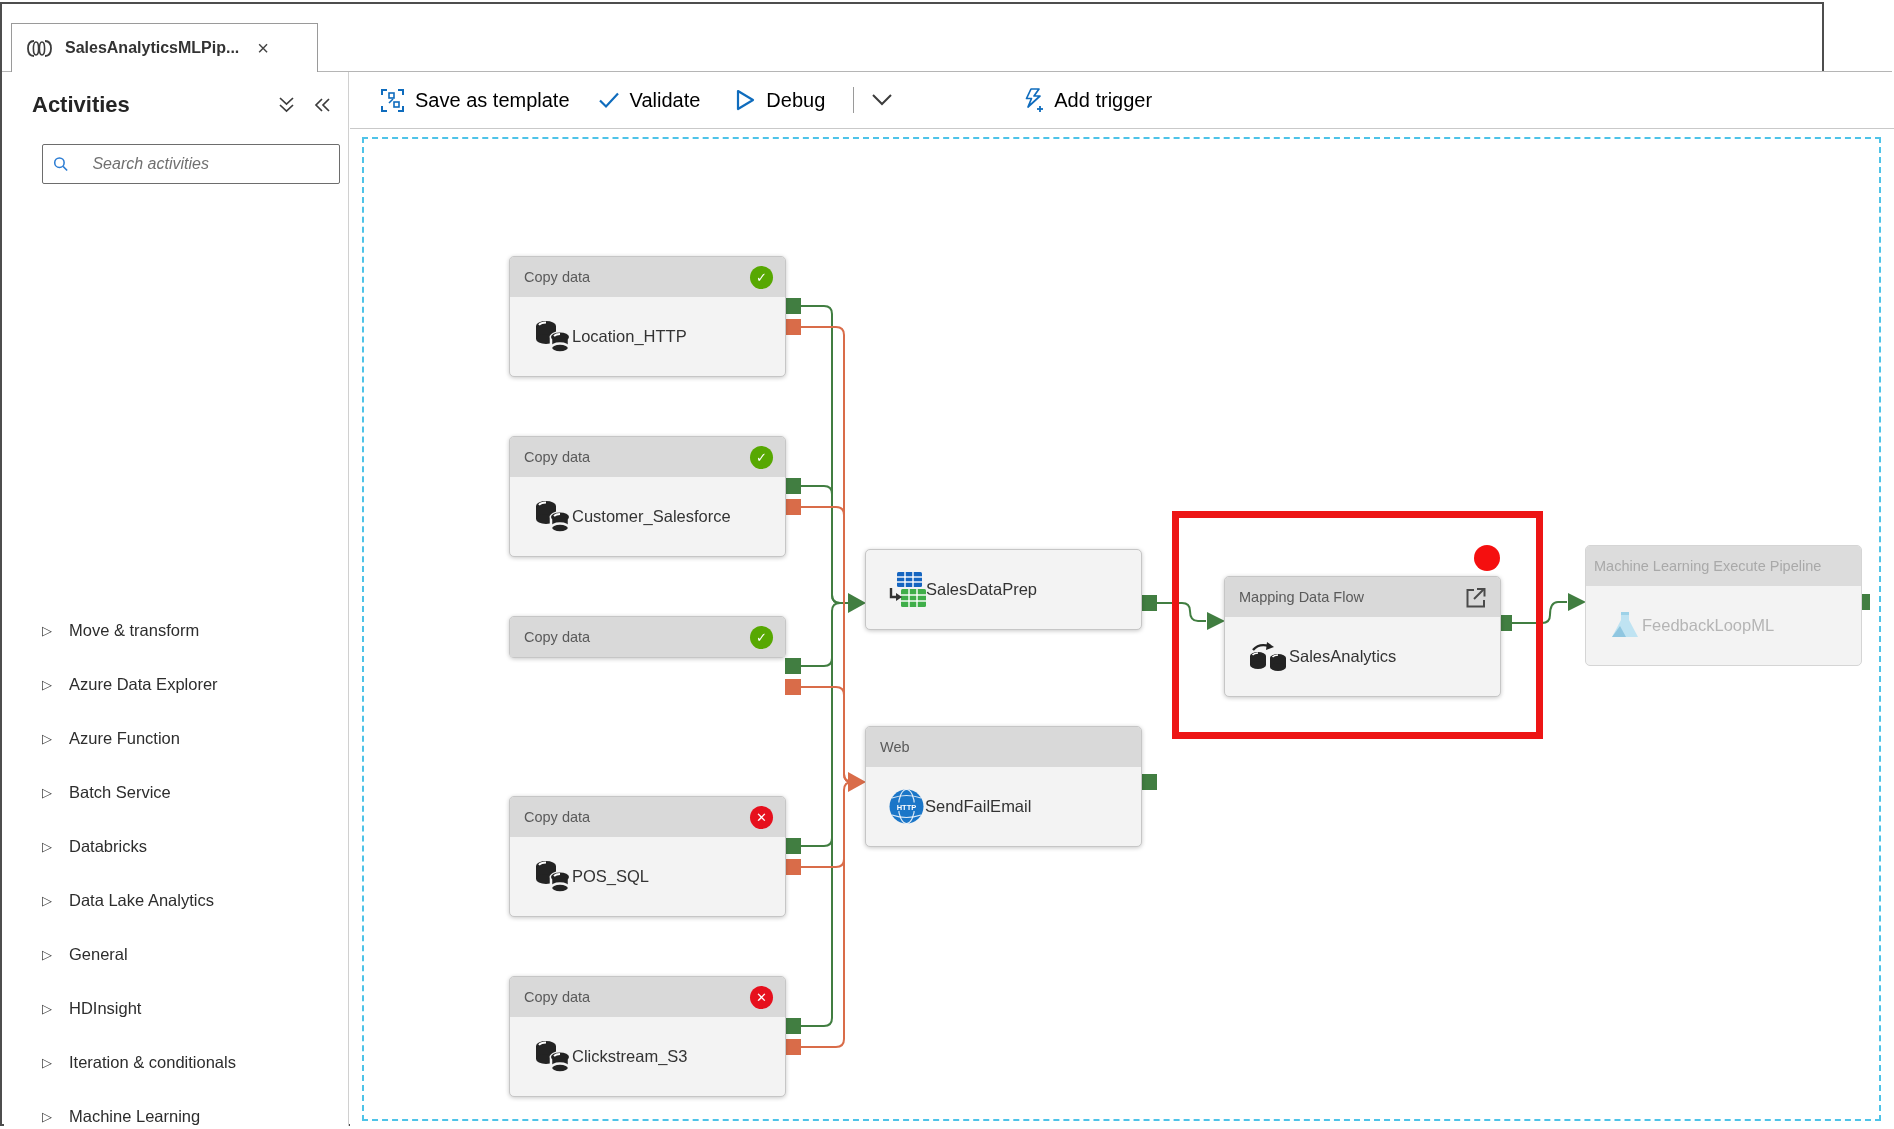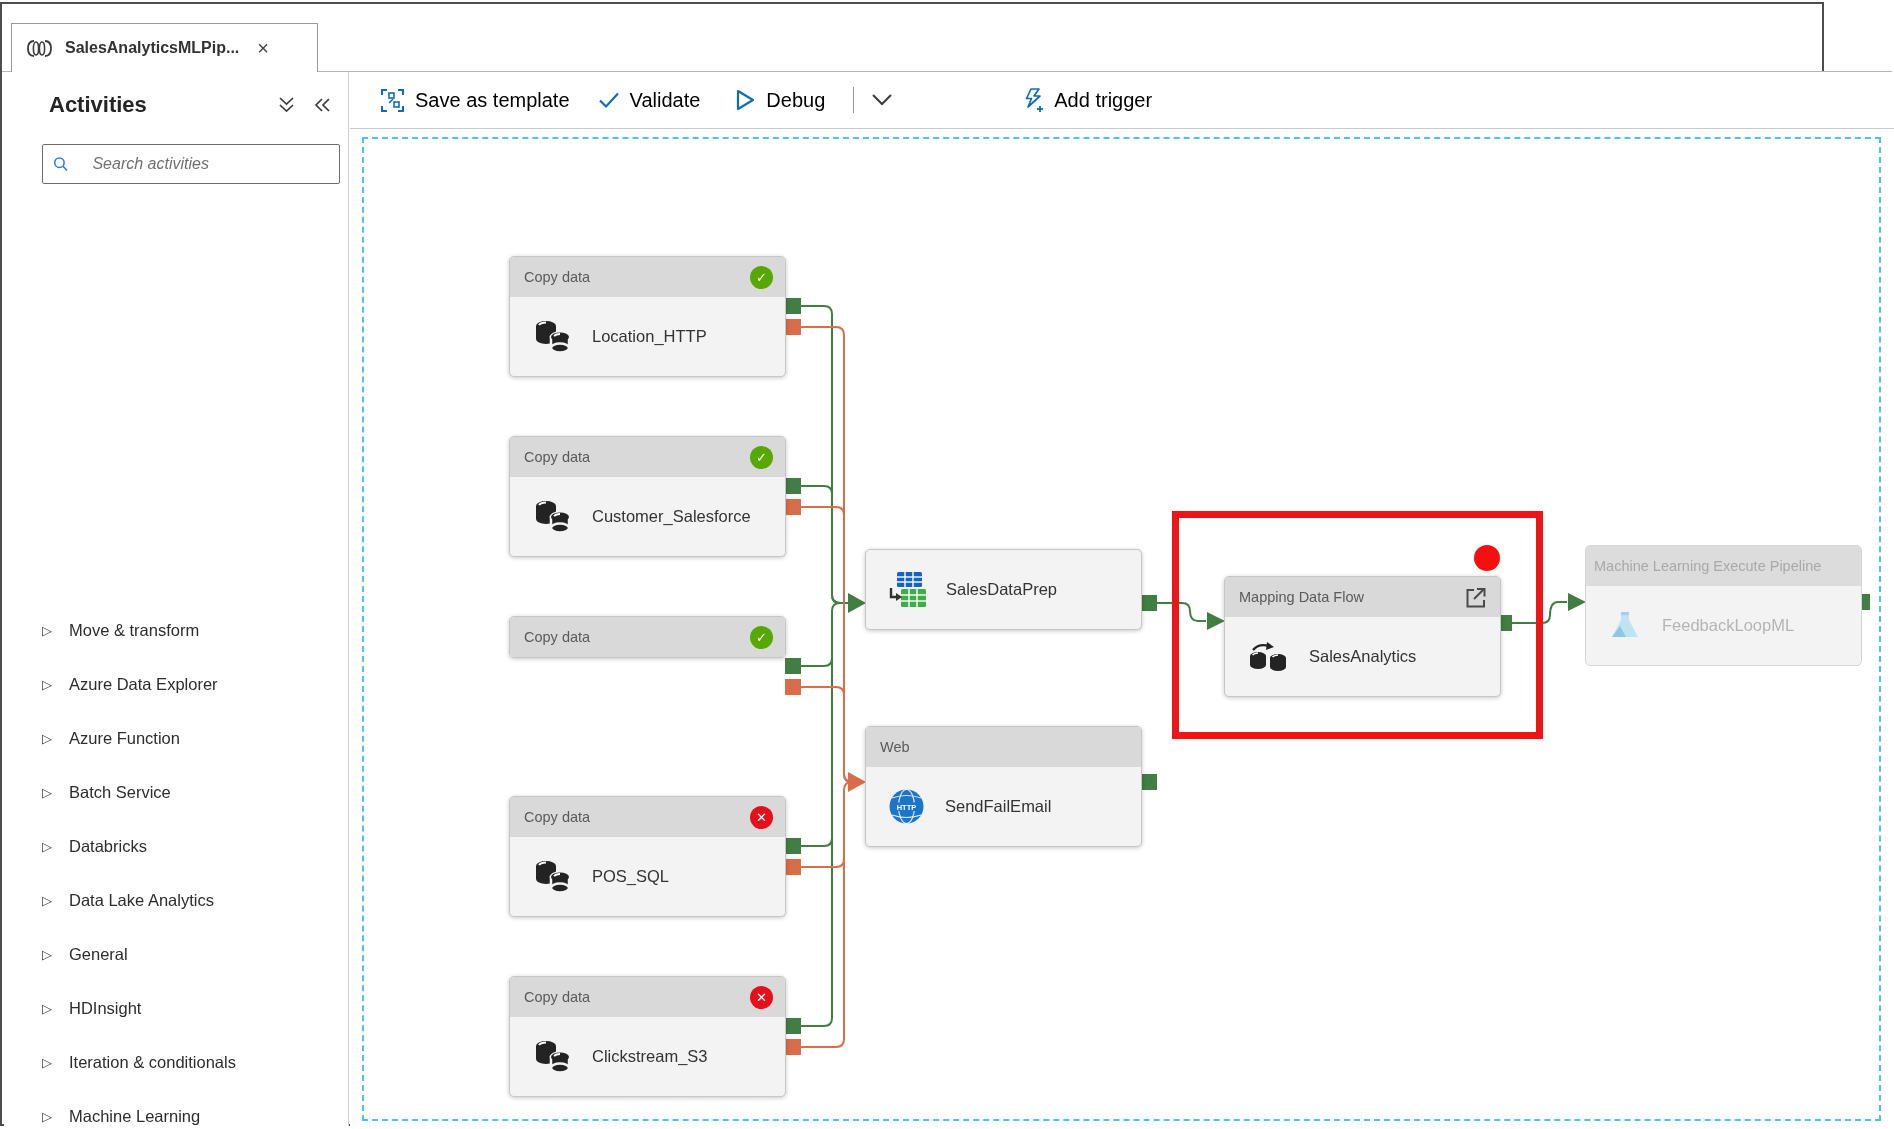--- a/index.html
+++ b/index.html
@@ -11,21 +11,21 @@
   
   #tabstrip-line { position:absolute; left:0; top:67px; width:1890px; height:1px; background:#b5b5b5; }
   #tab { position:absolute; left:9px; top:19px; width:307px; height:49px; background:#fff;
     border:1px solid #9a9a9a; border-bottom:none; display:flex; align-items:center; gap:12px; padding:0 14px; z-index:5; }
   #tab .ttl { font-size:16px; font-weight:600; color:#333; white-space:nowrap; }
   #tab .close { font-size:20px; color:#444; margin-left:6px; cursor:pointer; line-height:1; }
 
   
   #panel { position:absolute; left:2px; top:68px; width:345px; height:1054px; background:#fff; border-right:1px solid #d0d0d0; }
   #panel-h { position:absolute; left:28px; top:20px; width:300px; display:flex; align-items:center; }
-  #panel-h .t { font-size:22px; font-weight:600; color:#252525;margin-left:17px; }
+  #panel-h .t { font-size:22px; font-weight:600; color:#252525; }
   #panel-h .ic { margin-left:auto; display:flex; gap:18px; align-items:center; }
   #searchbox { position:absolute; left:38px; top:72px; width:298px; height:40px; border:1px solid #6d6d6d;
     border-radius:2px; display:flex; align-items:center; padding:0 10px; gap:24px; background:#fff; }
   #searchbox input { border:none; outline:none; width:100%; font-size:16px; font-style:italic; color:#555;
     font-family:inherit; background:transparent; }
   #searchbox input::placeholder { color:#707070; font-style:italic; }
   .cat { position:absolute; left:38px; width:300px; height:30px; display:flex; align-items:center; gap:17px; cursor:pointer; }
   .cat .tri { font-size:13px; color:#404040; }
   .cat .lbl { font-size:16.5px; color:#2d2d2d; }
 
@@ -39,21 +39,21 @@
   
   #canvas { position:absolute; left:348px; top:125px; width:1544px; height:997px; background:#fff; }
   #dash { position:absolute; left:360px; top:133px; width:1519px; height:984px;
     border:2px dashed #4ec3e8; z-index:0; }
   #wires { position:absolute; left:0; top:0; width:1894px; height:1124px; z-index:1; pointer-events:none; }
 
   .node { position:absolute; width:277px; border:1px solid #c6c6c6; border-radius:5px; background:#f3f3f3;
     box-shadow:0 1px 4px rgba(0,0,0,.22); z-index:2; cursor:pointer; }
   .node-h { height:40px; background:#d9d9d9; border-radius:4px 4px 0 0; display:flex; align-items:center;
     padding:0 12px 0 14px; font-size:14.5px; color:#5a5a5a; white-space:nowrap; overflow:hidden;text-align:right; }
-  .node-b { height:79px; display:flex; align-items:center; gap:20px; padding-left:22px; }
+  .node-b { height:79px; display:flex; align-items:center; padding-left:22px; }
   .node-b .nm { font-size:16.5px; color:#333; }
   .badge { width:23px; height:23px; border-radius:50%; margin-left:auto; display:flex; align-items:center;
     justify-content:center; color:#fff; font-size:13px; font-weight:bold; flex:none; }
   .badge.ok { background:#57a802; }
   .badge.err { background:#e6101d; }
   .hlink { margin-left:auto; flex:none; }
   .node.dim .node-h { color:#a9a9a9; background:#dcdcdc;padding-left:8px; }
   .node.dim .node-b .nm { color:#b5b5b5; }
   .node.dim { border-color:#d5d5d5; box-shadow:none; }
 

